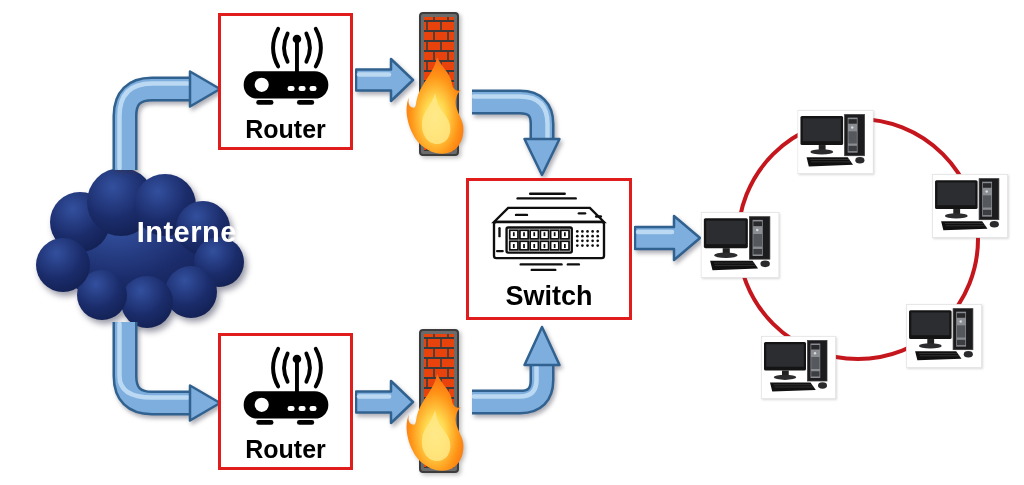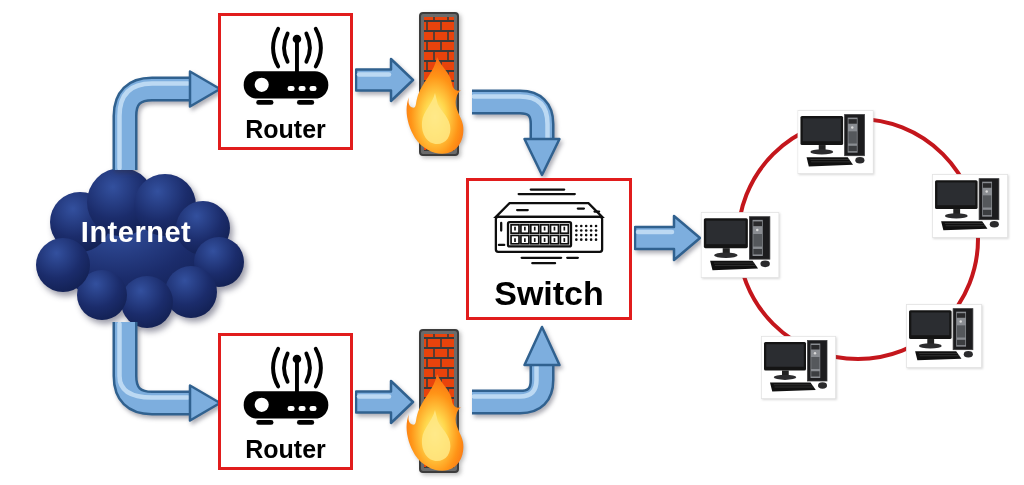--- a/index.html
+++ b/index.html
@@ -5,21 +5,21 @@
   html,body{margin:0;padding:0;background:#ffffff;}
   .canvas{
     position:relative;width:1024px;height:485px;background:#ffffff;overflow:hidden;
     font-family:"Liberation Sans","DejaVu Sans",sans-serif;
   }
   .abs{position:absolute;}
   
   .cloud{left:25px;top:160px;width:222px;height:170px;}
   .cloud svg{position:absolute;left:0;top:0;filter:drop-shadow(3px 4px 3px rgba(30,30,60,.45));}
   .cloud-label{
-    position:absolute;left:0;top:56px;width:100%;text-align:center;
+    position:absolute;left:0;top:56px;width:100%;text-align:right;
     color:var(--cloud-text,#ffffff);font-size:29px;font-weight:800;letter-spacing:.5px;
   }
   .stop-c1{stop-color:#33509e;}
   .stop-c2{stop-color:var(--cloud-fill,#1b2c6b);}
   .stop-c3{stop-color:#101d4c;}
   
   .arrow{filter:drop-shadow(2px 3px 2px rgba(50,50,70,.40));}
   .arrow-outline-stroke{stroke:var(--arrow-outline,#30618f);fill:none;}
   .arrow-fill-stroke{stroke:var(--arrow-fill,#7daede);fill:none;}
   .arrow-hl{stroke:var(--arrow-highlight,#c3def5);fill:none;stroke-linecap:round;opacity:.9;}
@@ -27,21 +27,21 @@
   
   .node-box{
     box-sizing:border-box;background:#ffffff;border:3px solid var(--node-border,#e11c1c);
     display:flex;flex-direction:column;align-items:center;justify-content:flex-end;
   }
   .node-label{color:var(--label-text,#000000);font-weight:800;line-height:1;}
   .router-box{left:218px;top:13px;width:135px;height:137px;padding-bottom:5px;}
   .router-box.bottom{top:333px;}
   .router-box .node-label{font-size:25px;}
   .switch-box{left:466px;top:178px;width:166px;height:142px;padding-bottom:7px;}
-  .switch-box .node-label{font-size:34px;}
+  .switch-box .node-label{font-size:27px;}
   .router-svg{width:94px;height:90px;margin:6px auto 4px auto;}
   .switch-svg{width:150px;height:88px;margin:4px auto 6px auto;}
   
   .firewall{width:62px;height:148px;filter:drop-shadow(2px 2px 2px rgba(60,60,60,.35));}
   .fw-top{left:406px;top:11px;}
   .fw-bottom{left:406px;top:328px;}
   .brick{fill:var(--brick,#e8430c);}
   .flame-s1{stop-color:#ffefa0;}
   .flame-s2{stop-color:var(--flame-inner,#ffd84d);}
   .flame-s3{stop-color:#ffא917;stop-color:#ff9417;}

